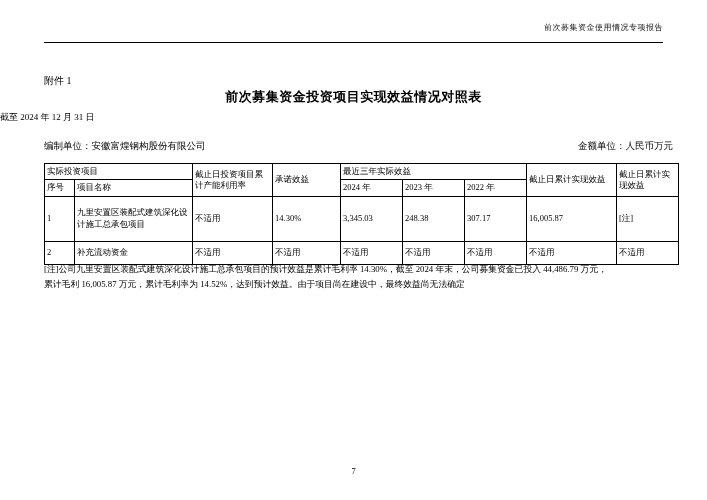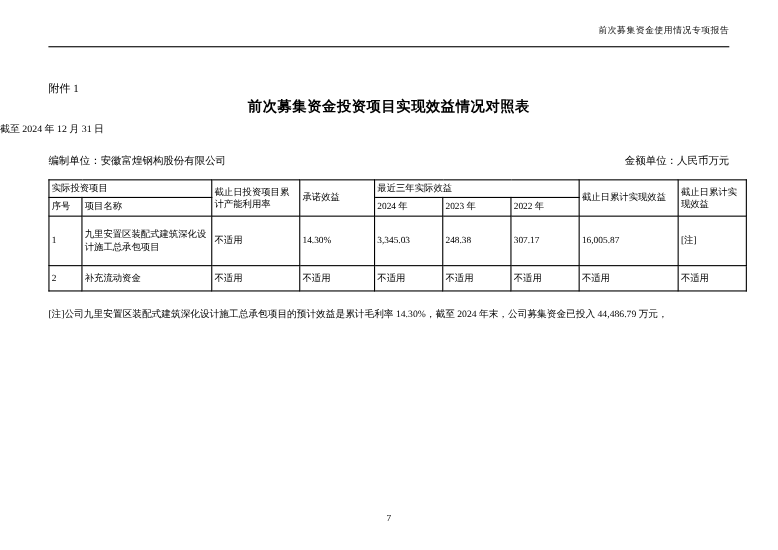--- a/index.html
+++ b/index.html
@@ -56,21 +56,21 @@
     top: 111px;
     left: 0;
     width: 707px;
     text-align: left;
     font-size: 9px;
   }
   .meta-row {
     position: absolute;
     top: 140px;
     left: 44px;
-    right: 44px;
+    right: 34px;
     font-size: 9.5px;
     display: flex;
     justify-content: space-between;
   }
   .tablewrap {
     position: absolute;
     top: 163px;
     left: 44px;
     width: 619px;
   }
@@ -106,21 +106,21 @@
   .row-short td {
     height: 18px;
   }
   .name-cell {
     text-align: center;
     line-height: 1.3;
     margin-left: 40px;
   }
   .note {
     position: absolute;
-    top: 278px;
+    top: 262px;
     left: 44px;
     width: 619px;
     font-size: 8.8px;
     line-height: 1.75;
     text-align: justify;
   }
   .note .line2 {
     display: block;
   }
   .pagenum {
@@ -201,17 +201,18 @@
           <td>不适用</td>
           <td>不适用</td>
           <td>不适用</td>
         </tr>
       </tbody>
     </table>
   </div>
 
   <div class="note">
     <span>[注]公司九里安置区装配式建筑深化设计施工总承包项目的预计效益是累计毛利率 14.30%，截至 2024 年末，公司募集资金已投入 44,486.79 万元，</span>
+    <span class="line2">累计毛利 16,005.87 万元，累计毛利率为 14.52%，达到预计效益。由于项目尚在建设中，最终效益尚无法确定</span>
   </div>
 
   <div class="pagenum">7</div>
 
 </div>
 
 </body></html>

